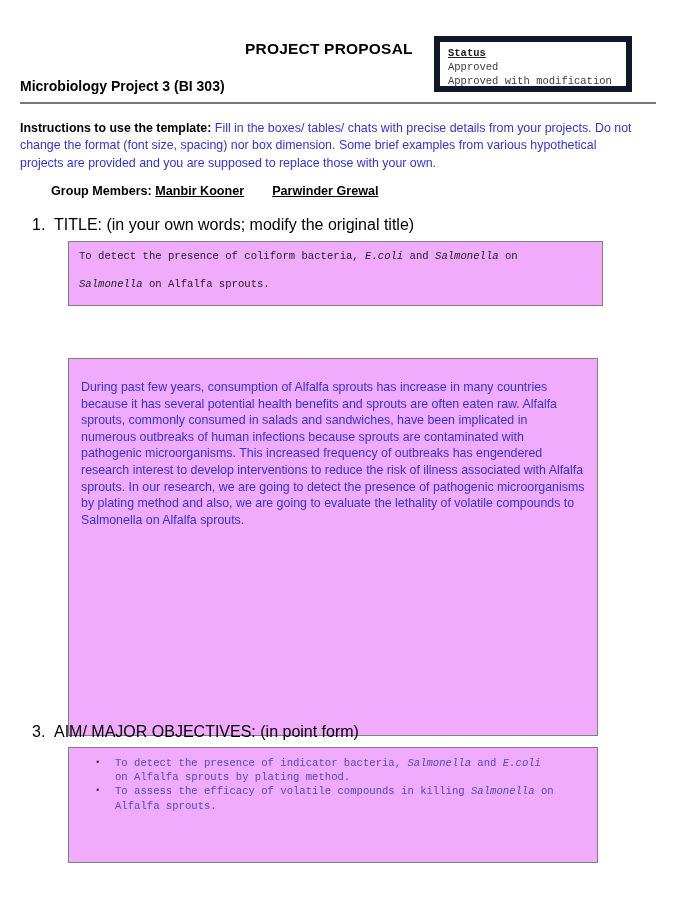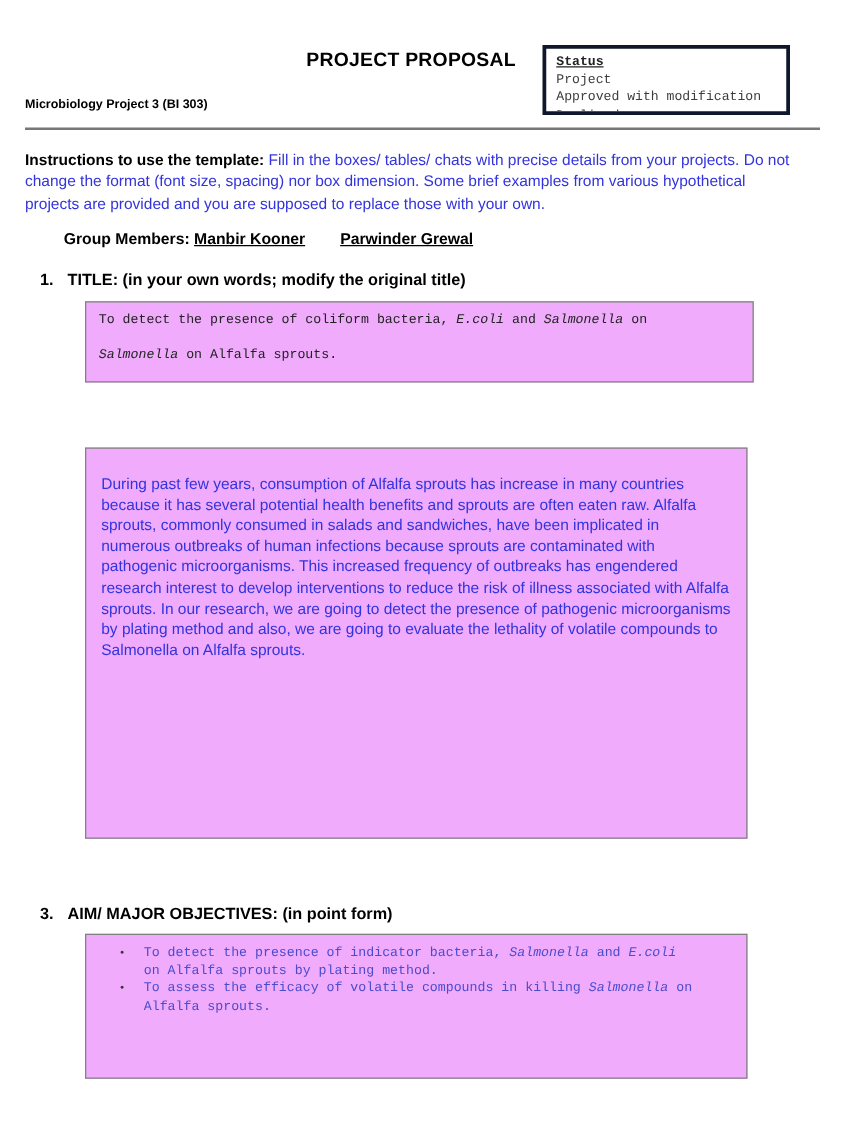--- a/index.html
+++ b/index.html
@@ -32,32 +32,32 @@
     width: 190px;
     text-align: left;
     font-size: 15.5px;
     font-weight: bold;
     letter-spacing: 0.2px;
   }
   .course-line {
     position: absolute;
     left: 20px;
     top: 78px;
-    font-size: 10px;
+    font-size: 14px;
     font-weight: bold;
     text-align: center;
   }
 
   .status-box {
     position: absolute;
     left: 434px;
     top: 36px;
     width: 198px;
     height: 56px;
-    border: 3px solid #0f172a;
+    border: 6px solid #0f172a;
     box-sizing: border-box;
     overflow: hidden;
     padding: 4px 0 0 8px;
     font-family: "Liberation Mono", "DejaVu Sans Mono", monospace;
     font-size: 10.5px;
     line-height: 14.2px;
     color: #3c3c3c;
   }
   .status-box .status-head {
     font-weight: bold;
@@ -103,22 +103,22 @@
     text-decoration: underline;
   }
   .group-members .gap {
     display: inline-block;
     width: 28px;
   }
 
   
   .section-head {
     position: absolute;
-    font-size: 13px;
-    font-weight: bold;
+    font-size: 16px;
+    font-weight: normal;
     white-space: nowrap;
   }
   .section-head .num {
     display: inline-block;
     width: 22px;
   }
   #head-title { left: 32px; top: 216px; }
   #head-rationale { left: 32px; top: 325px; }
   #head-aim { left: 32px; top: 723px; }
 
@@ -133,21 +133,21 @@
     left: 68px;
     top: 241px;
     width: 535px;
     height: 65px;
     padding: 7px 10px 0 10px;
   }
   #box-rationale {
     left: 68px;
     top: 358px;
     width: 530px;
-    height: 313px;
+    height: 378px;
     padding: 20px 12px 0 12px;
   }
   #box-aim {
     left: 68px;
     top: 747px;
     width: 530px;
     height: 116px;
     padding: 8px 10px 0 10px;
   }
 
@@ -194,21 +194,21 @@
 <body>
 
 <div class="page">
 
   <div class="doc-title">PROJECT PROPOSAL</div>
 
   <div class="course-line">Microbiology Project 3 (BI 303)</div>
 
   <div class="status-box">
     <div class="status-head">Status</div>
-    <div class="status-opt">Project</div>
+    <div class="status-opt">Approved</div>
     <div class="status-opt">Approved with modification</div>
     <div class="status-opt">Declined</div>
   </div>
 
   <div class="header-rule"></div>
 
   <div class="instructions">
     <span class="lead">Instructions to use the template:</span><span> Fill in the boxes/ tables/ chats with precise details from your projects. Do not change the format (font size, spacing) nor box dimension. Some brief examples from various hypothetical projects are provided and you are supposed to replace those with your own.</span>
   </div>
 

